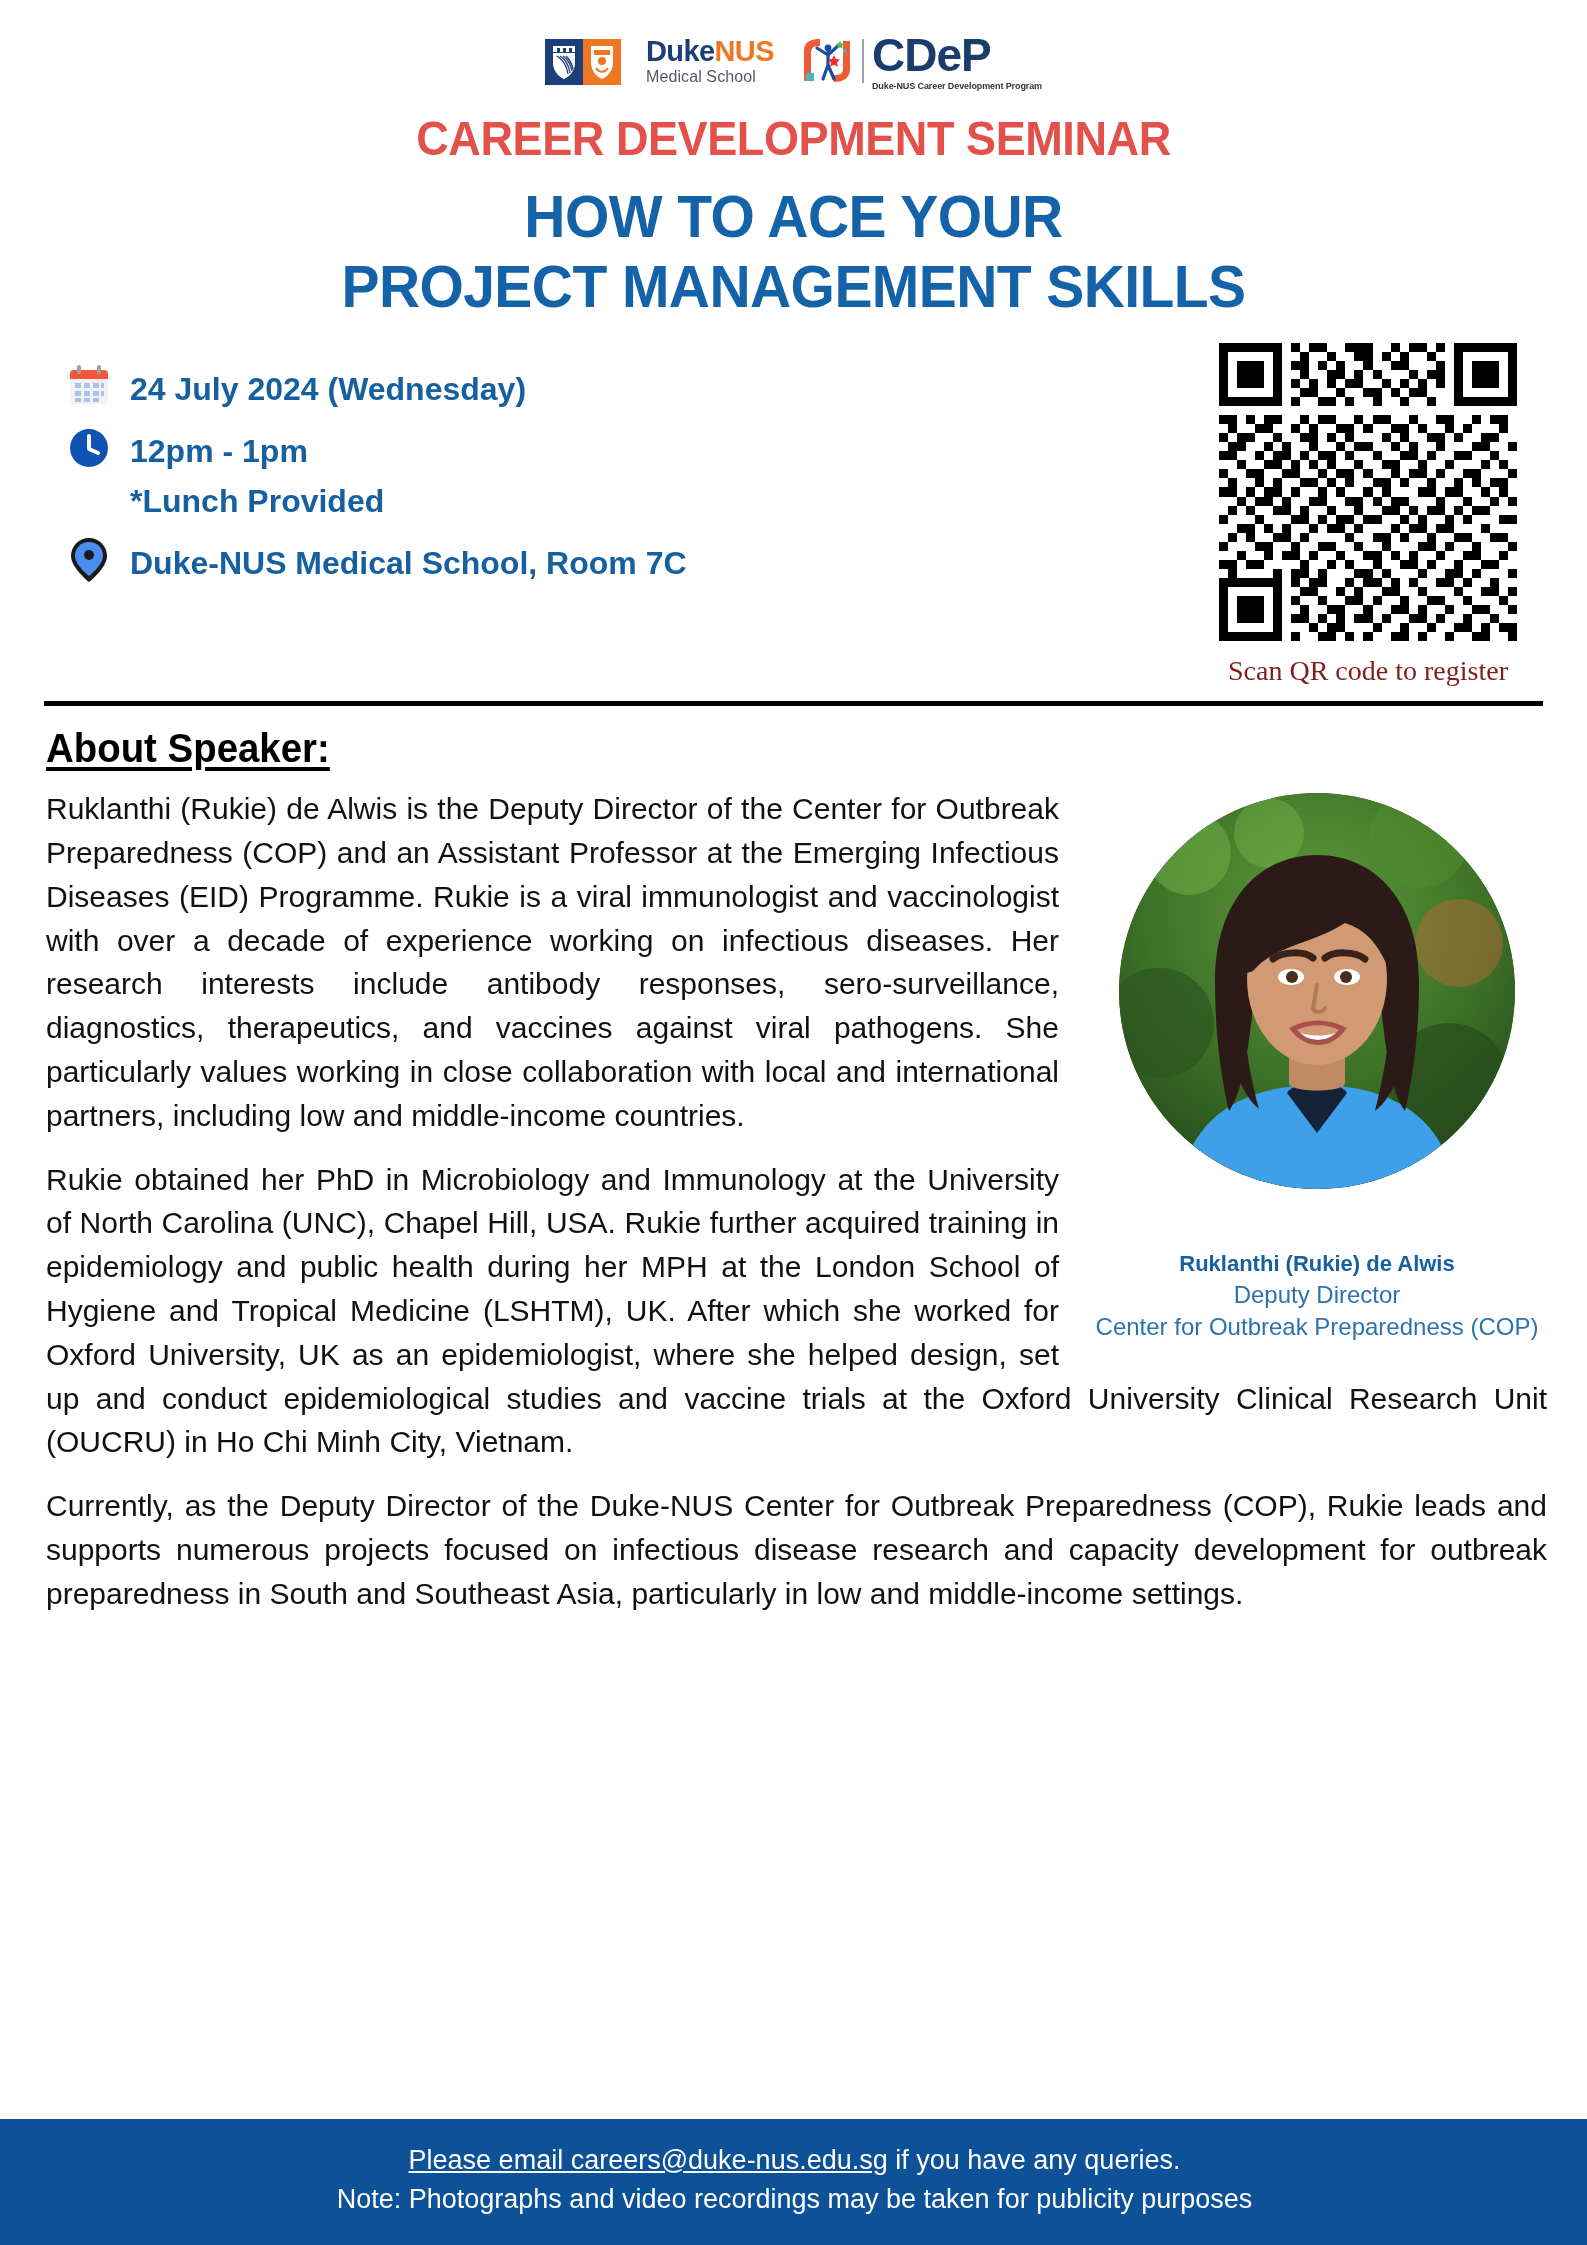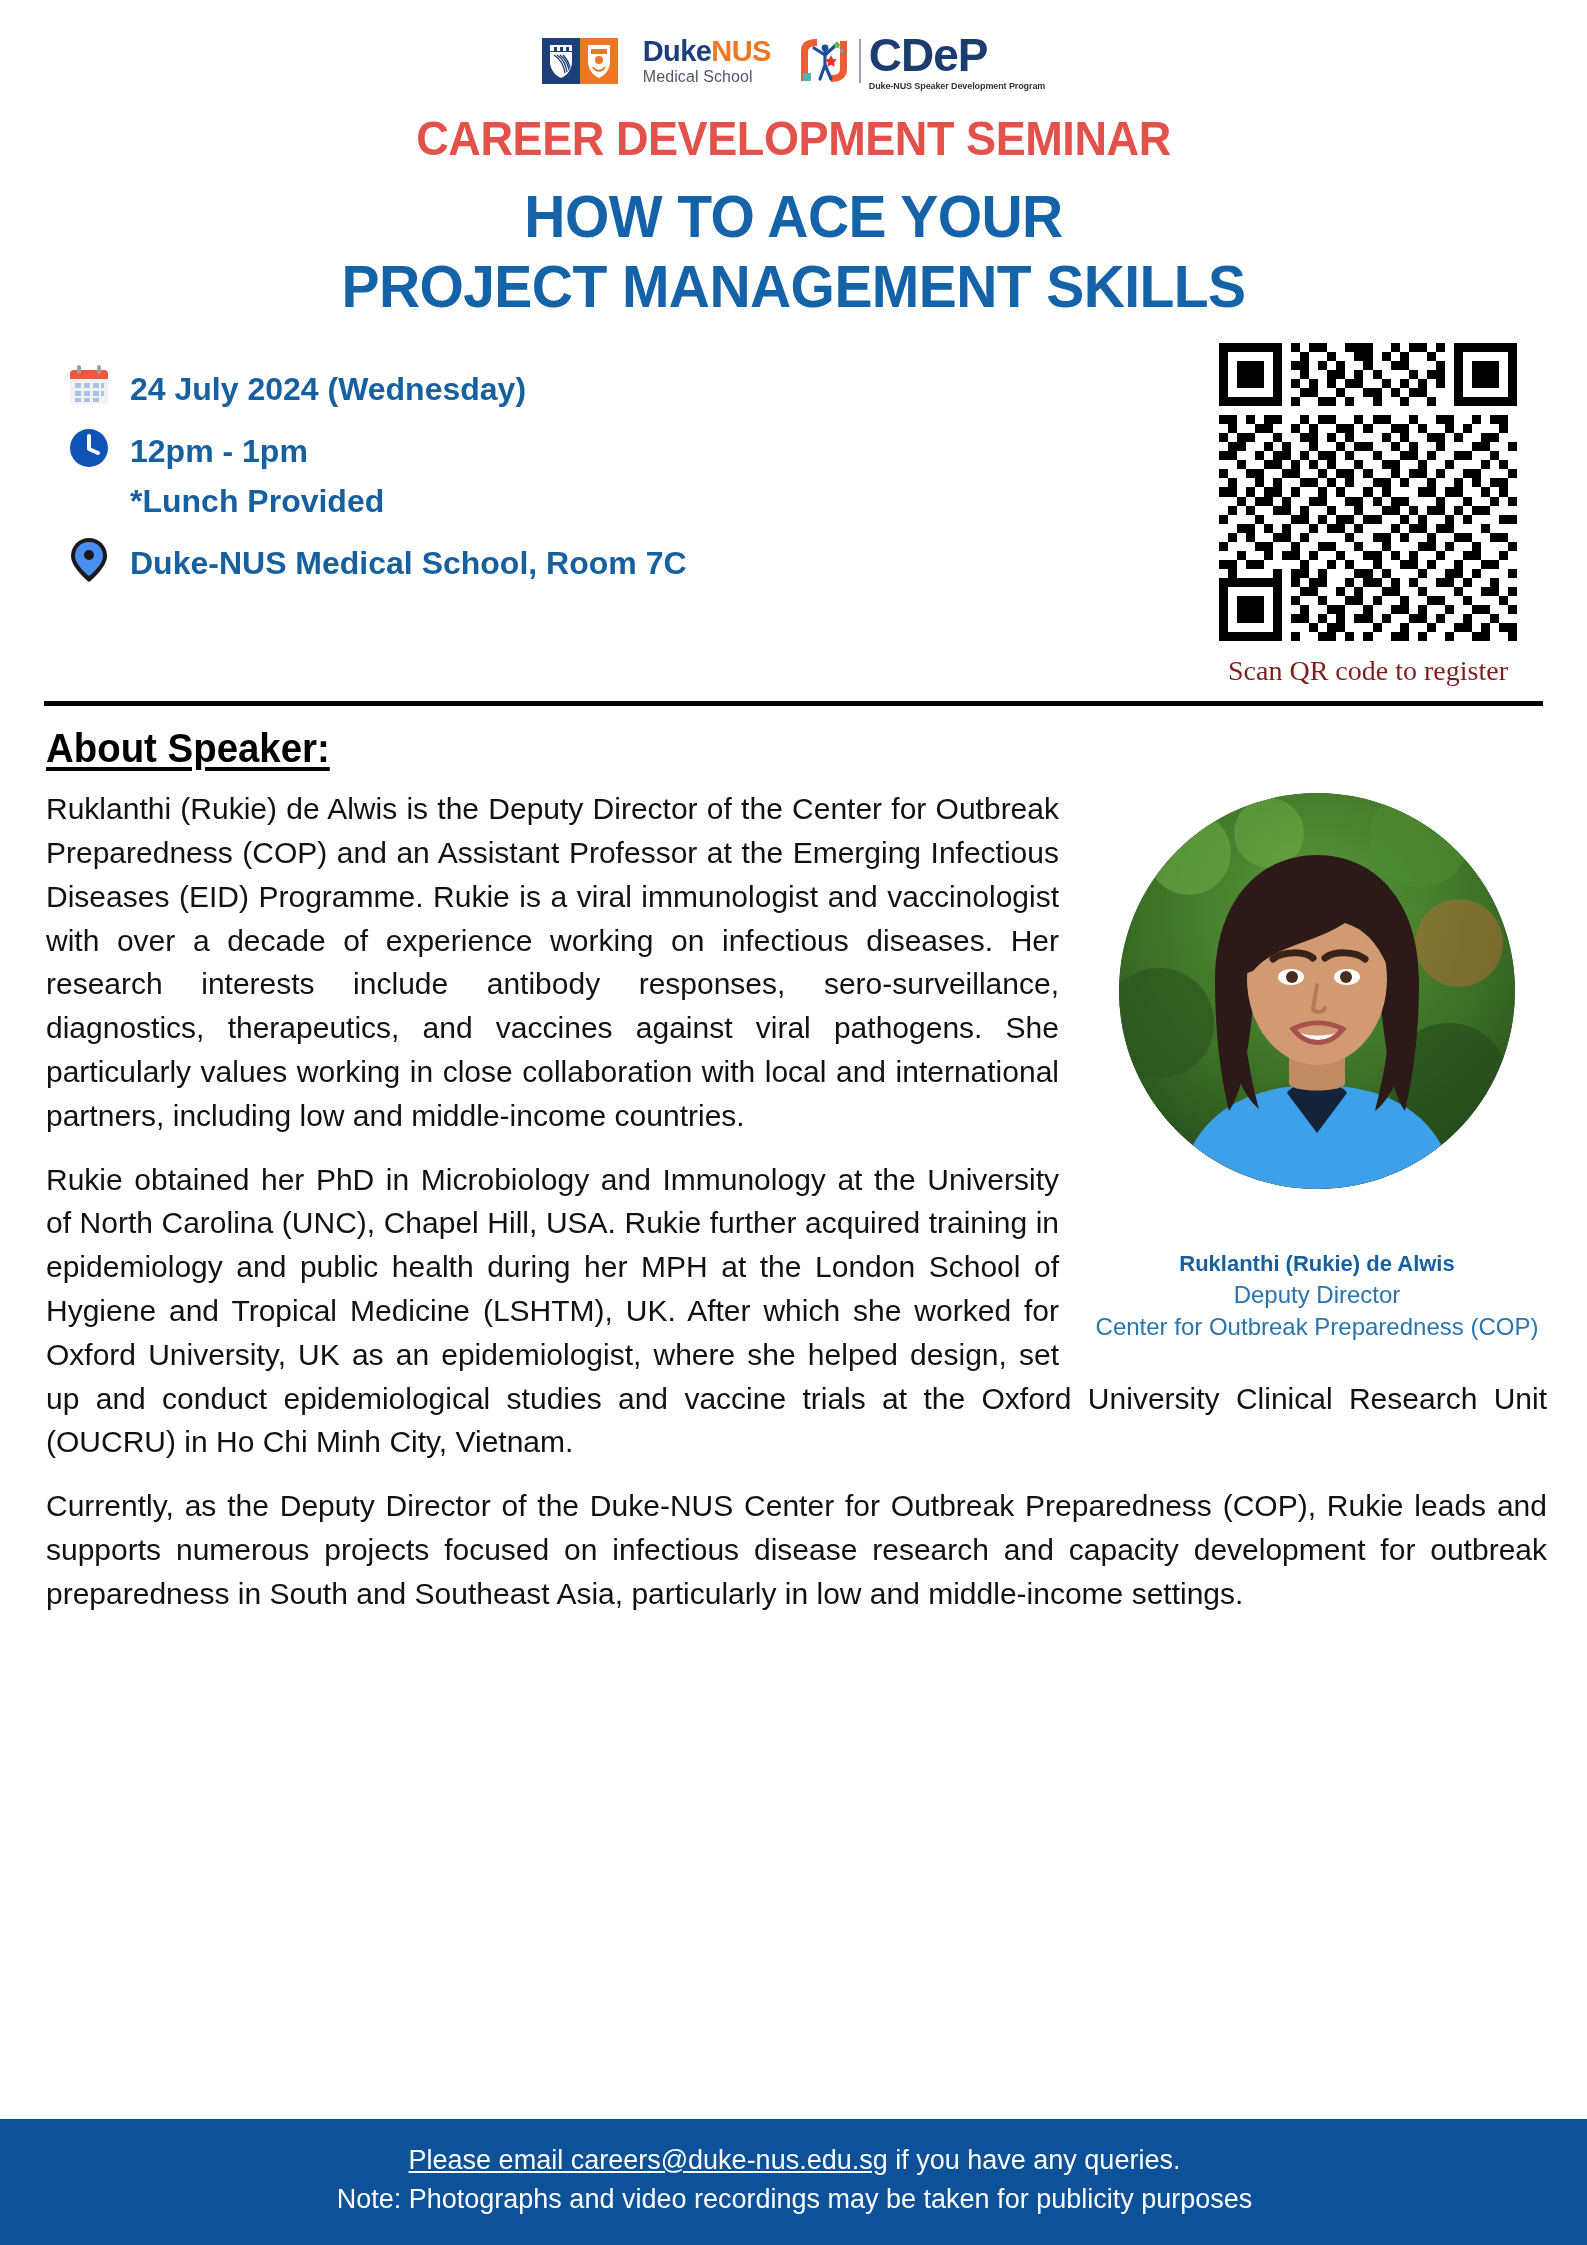--- a/index.html
+++ b/index.html
@@ -29,21 +29,21 @@
     height: 96px;
     display: flex;
     align-items: center;
     justify-content: center;
     gap: 26px;
     padding-top: 26px;
     box-sizing: border-box;
   }
   .logo-dukenus {
     display: flex;
-    align-items: center;
+    align-items: flex-end;
     gap: 25px;
   }
   .dn-shield-pair {
     display: flex;
     height: 46px;
     width: 76px;
   }
   .dn-left {
     width: 38px;
     background: #1c3f7c;
@@ -325,21 +325,21 @@
           <path d="M28 17 L28 30 L23 44 M28 30 L34 44" stroke="#1b4f9c" stroke-width="3.2" fill="none" stroke-linecap="round"></path>
           <path d="M28 20 L17 13 M28 20 L40 9" stroke="#1b4f9c" stroke-width="3.2" fill="none" stroke-linecap="round"></path>
           <path d="M34 20 l2 4 4 .5 -3 3 .8 4.2 -3.8 -2 -3.8 2 .8 -4.2 -3 -3 4 -.5z" fill="#ef2f2f"></path>
           <path d="M40 6 l1.3 2.6 2.8 .4 -2 2 .5 2.8 -2.6 -1.4 -2.6 1.4 .5 -2.8 -2 -2 2.8 -.4z" fill="#5bbd46"></path>
           <circle cx="45" cy="16" r="2" fill="#4fb3b8"></circle>
         </svg>
       </div>
       <div class="cdep-divider"></div>
       <div class="cdep-word">
         <div class="cdep-top">CDeP</div>
-        <div class="cdep-sub">Duke-NUS Speaker Development Program</div>
+        <div class="cdep-sub">Duke-NUS Career Development Program</div>
       </div>
     </div>
 
   </div>
 
   <div class="kicker">CAREER DEVELOPMENT SEMINAR</div>
   <div class="headline">
     <div>HOW TO ACE YOUR</div>
     <div>PROJECT MANAGEMENT SKILLS</div>
   </div>

